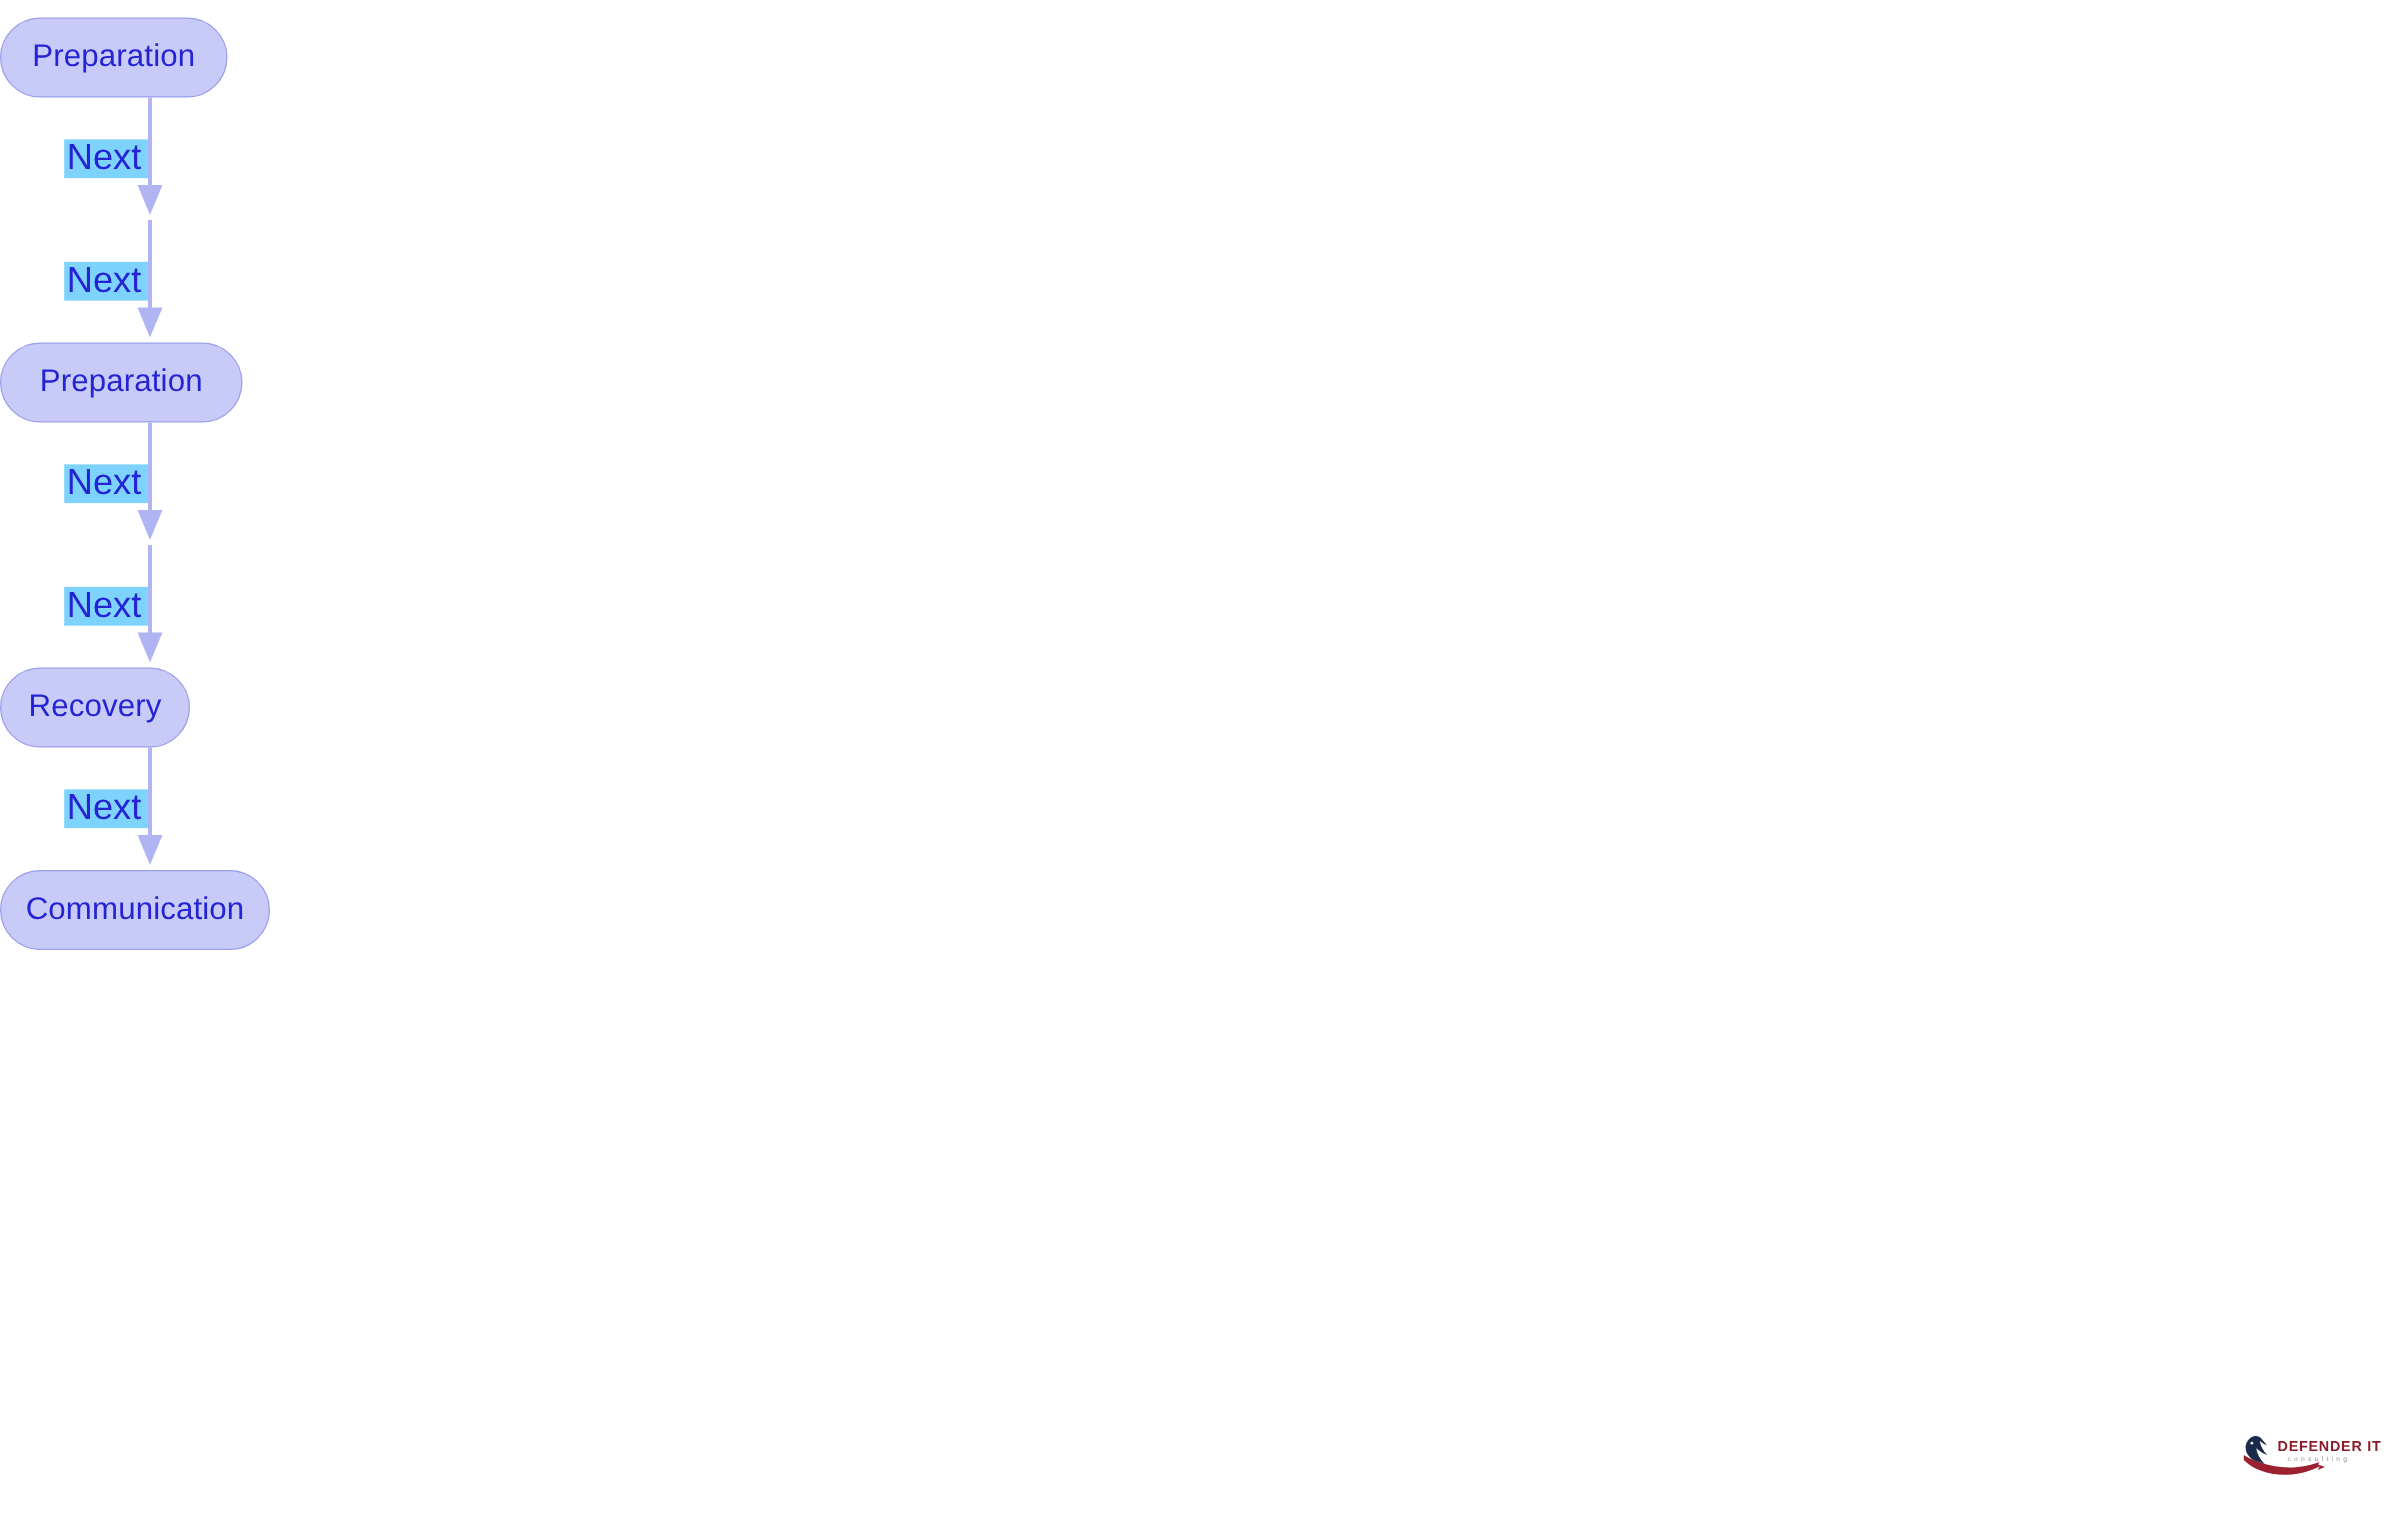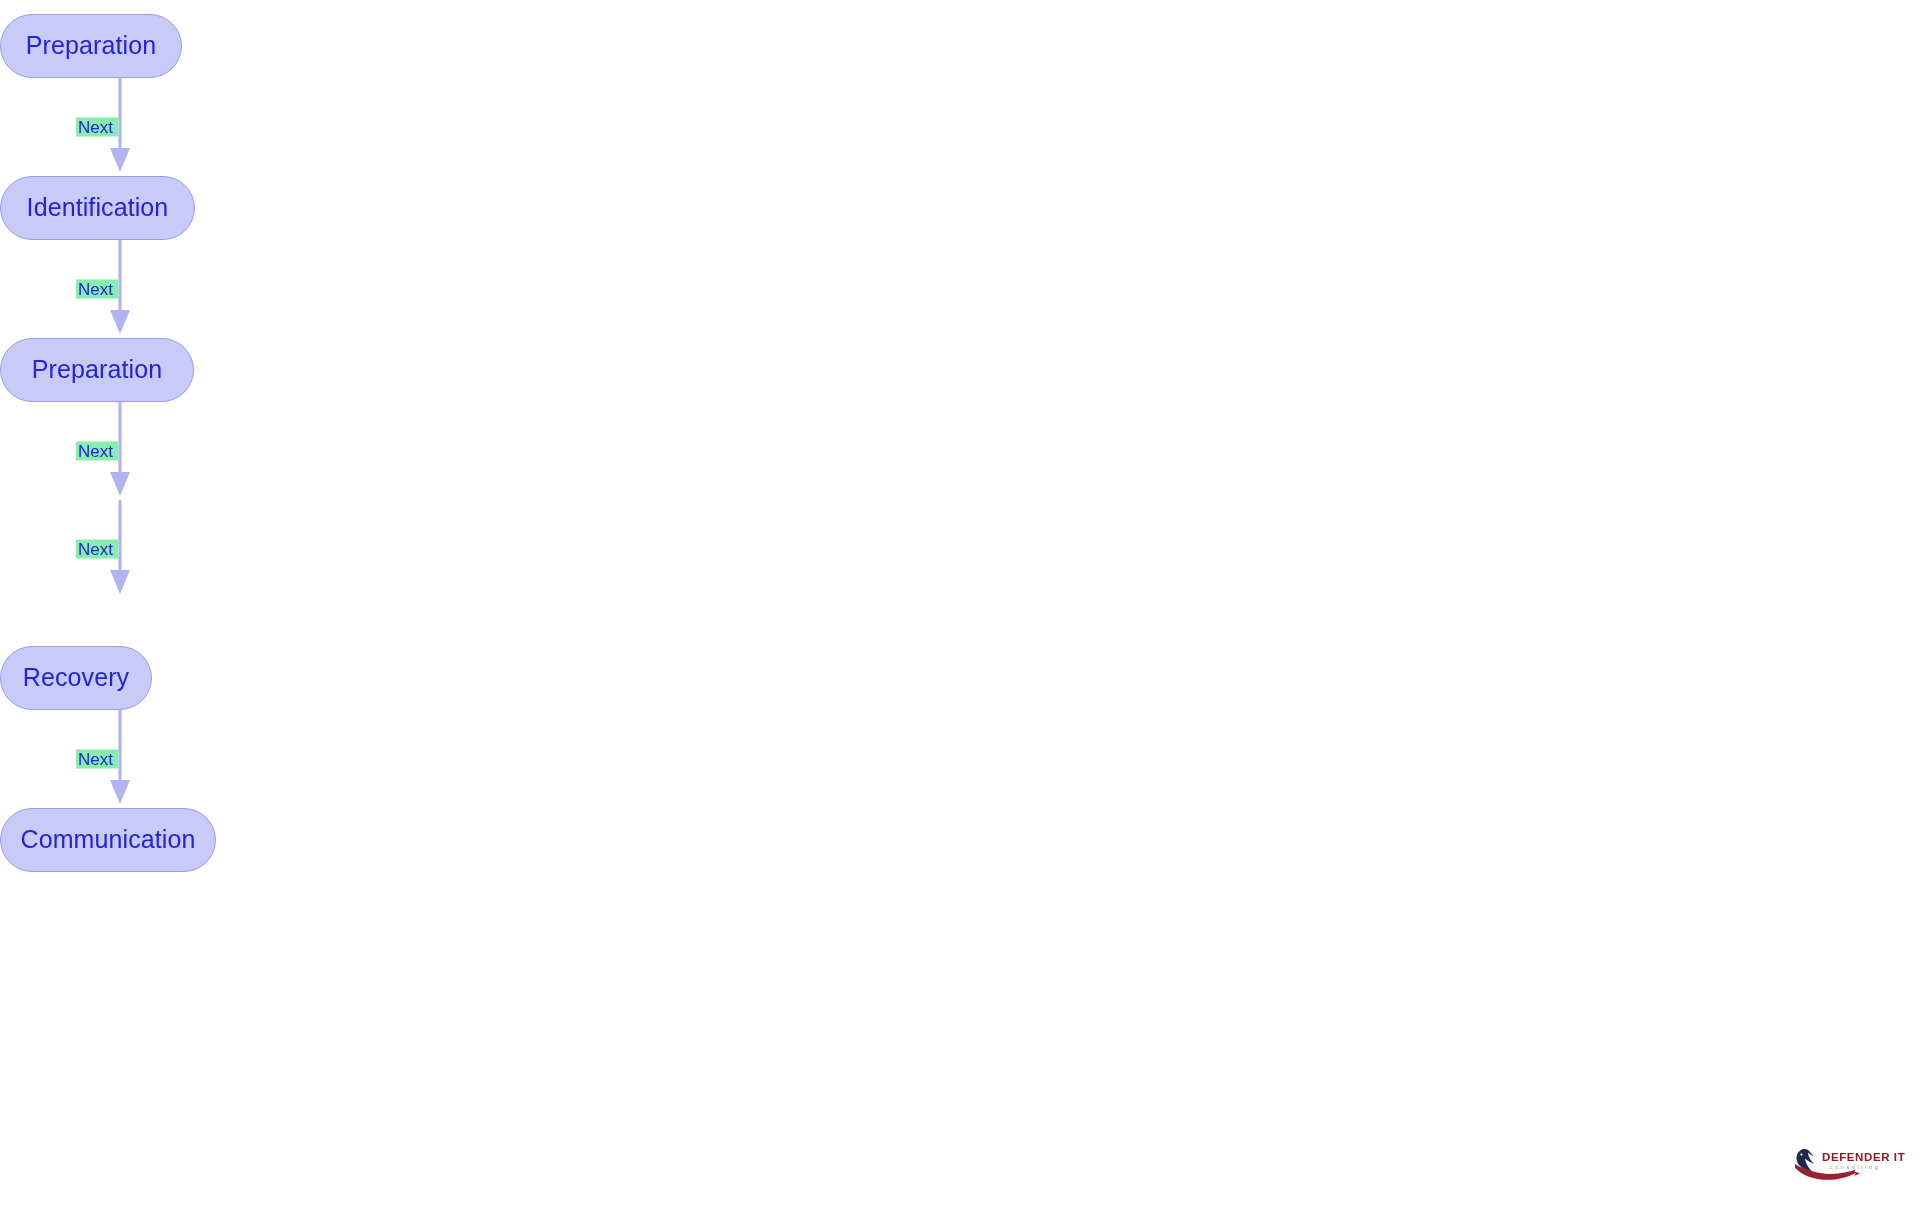--- a/index.html
+++ b/index.html
@@ -56,21 +56,21 @@
   .node-label {
     display: block;
     transform: translateY(-1px);
   }
 
   
   .node.w-preparation    { width: 182px; }
   .node.w-identification { width: 195px; }
   .node.w-containment    { width: 194px; }
   .node.w-eradication    { width: 176px; }
-  .node.w-recovery       { width: 152px; margin-top: 48px; }
+  .node.w-recovery       { width: 152px; }
   .node.w-communication  { width: 216px; }
 
   
   .edge {
     position: relative;
     width: 240px;
     height: 98px;
     display: flex;
     justify-content: center;
   }
@@ -82,24 +82,24 @@
     height: 98px;
     overflow: visible;
   }
   .edge-label {
     position: absolute;
     top: 50%;
     left: 50%;
     transform: translate(-100%, -50%);
     margin-left: -2px;
     color: #2424d4;
-    font-size: 17px;
+    font-size: 29px;
     line-height: 1;
     white-space: nowrap;
-    background: #86efac;
+    background: #7dd3fc;
     padding: 1px 5px 1px 2px;
   }
 
   
   .logo {
     position: absolute;
     left: 1794px;
     top: 1146px;
     width: 116px;
     height: 40px;
@@ -118,23 +118,20 @@
     </div>
 
     <div class="edge">
       <svg viewBox="0 0 240 98">
         <line x1="120" y1="0" x2="120" y2="74" stroke="#b0b4f2" stroke-width="3.2"></line>
         <polygon points="120,94 110,70 130,70" fill="#b0b4f2"></polygon>
       </svg>
       <span class="edge-label">Next</span>
     </div>
 
-    <div class="node w-identification">
-      <span class="node-label">Identification</span>
-    </div>
 
     <div class="edge">
       <svg viewBox="0 0 240 98">
         <line x1="120" y1="0" x2="120" y2="74" stroke="#b0b4f2" stroke-width="3.2"></line>
         <polygon points="120,94 110,70 130,70" fill="#b0b4f2"></polygon>
       </svg>
       <span class="edge-label">Next</span>
     </div>
 
     <div class="node w-containment">

